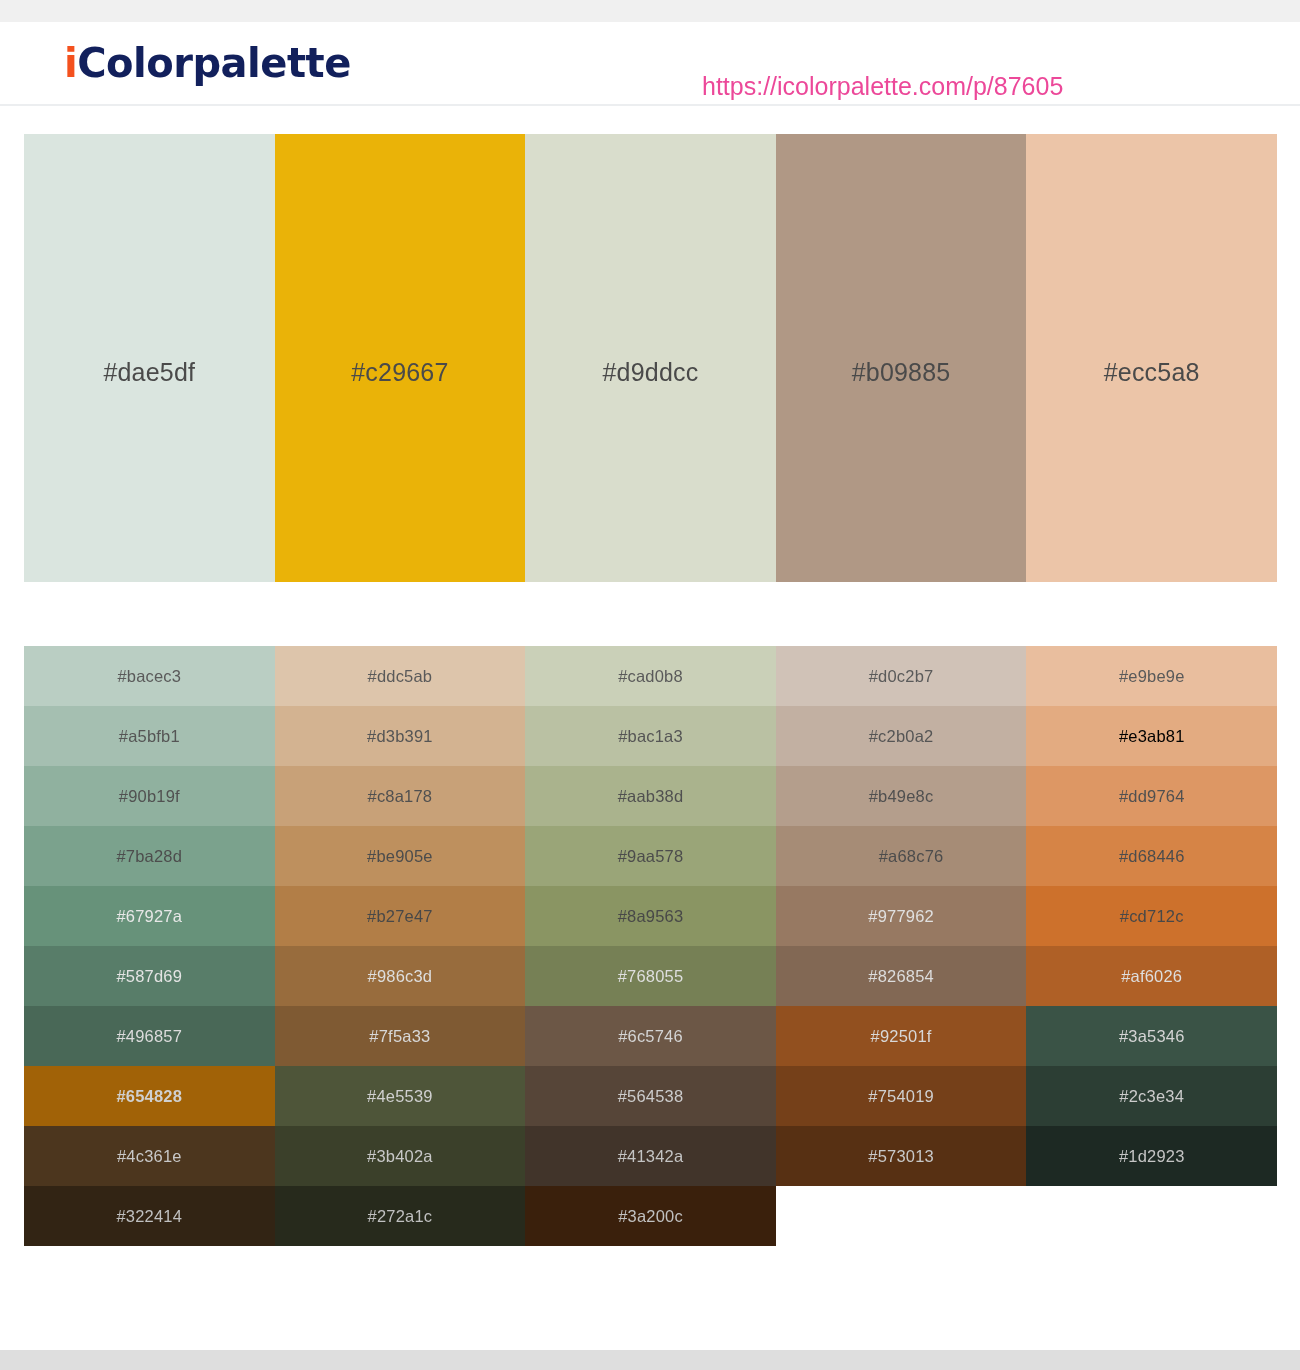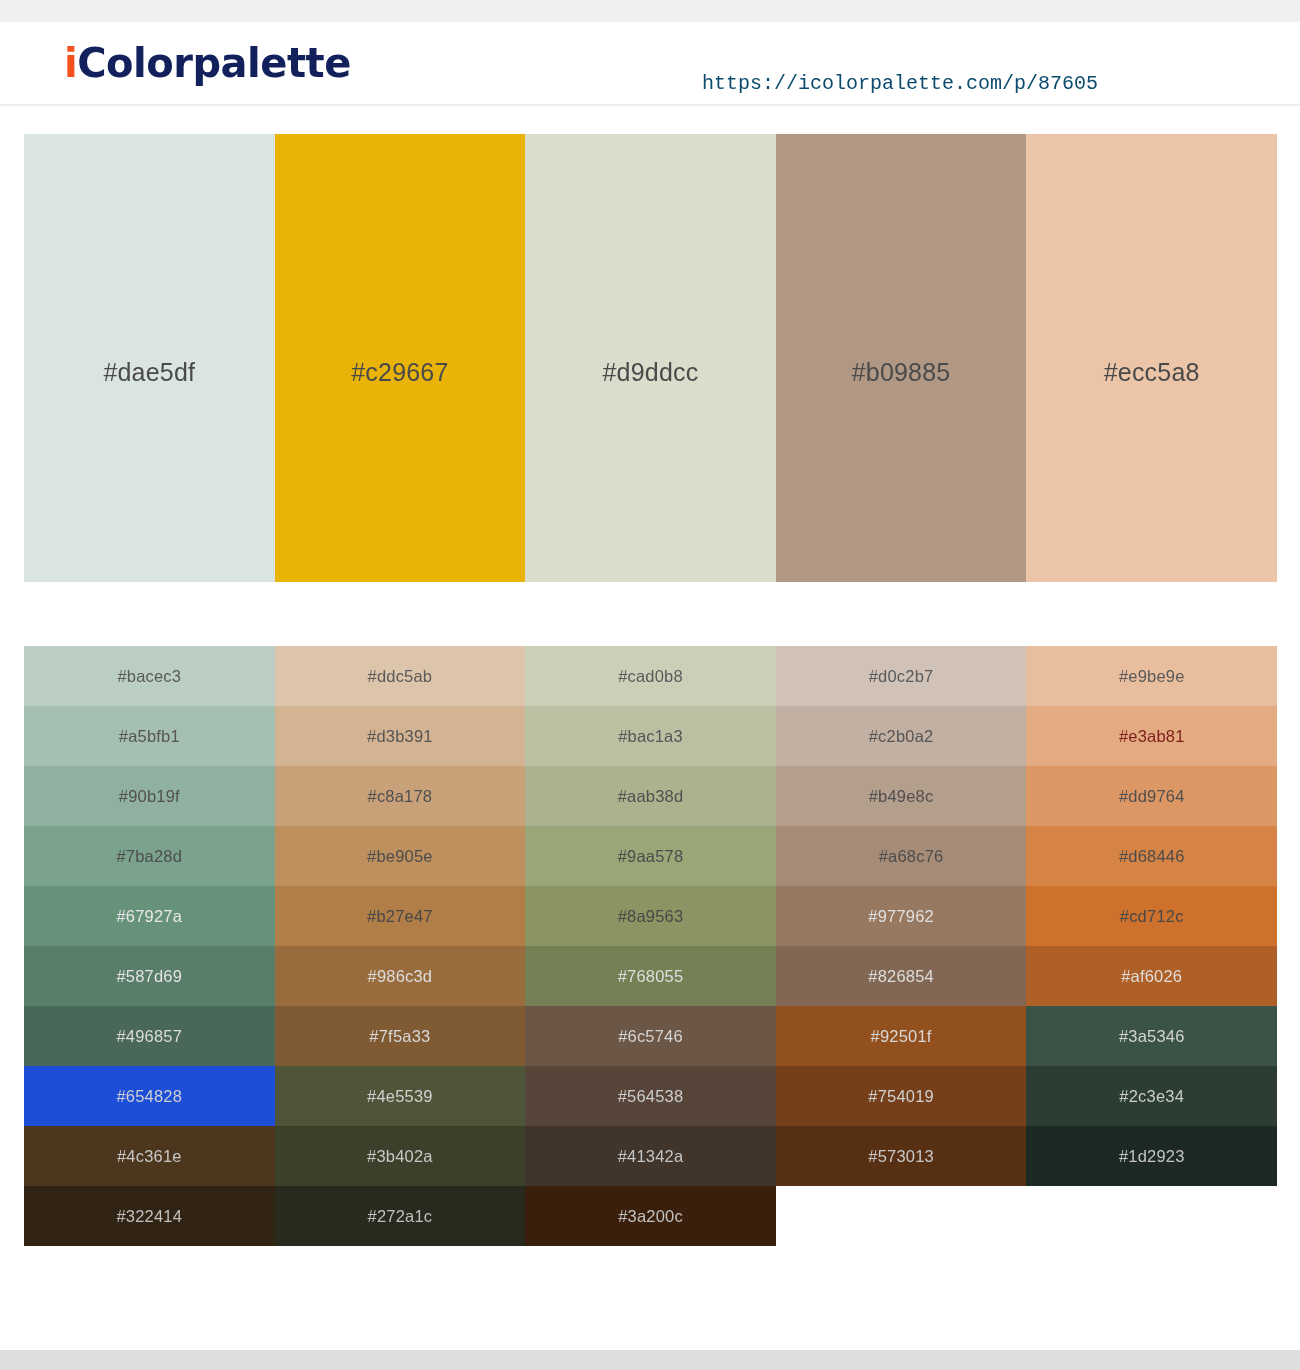--- a/index.html
+++ b/index.html
@@ -42,24 +42,24 @@
     white-space: nowrap;
     font-family: "DejaVu Sans", "Liberation Sans", sans-serif;
   }
   #brand-logo .brand-i { color: #f4511e; }
   #brand-logo .brand-rest { color: #12205c; }
 
   #palette-url {
     position: absolute;
     left: 702px;
     top: 50px;
-    font-size: 20px;
-    color: #0c4a6e;
+    font-size: 25px;
+    color: #ec4899;
     white-space: nowrap;
-    font-family: Liberation Mono, monospace;
+    font-family: Liberation Sans, sans-serif;
   }
 
   
   #main-palette {
     display: flex;
     margin: 28px 23px 0 24px;
     height: 448px;
   }
   .main-swatch {
     flex: 1 1 0;
@@ -157,21 +157,21 @@
     <div class="shade-cell" style="background: rgb(211, 179, 145);">
       <span class="shade-label" style="color: rgb(85, 85, 85);">#d3b391</span>
     </div>
     <div class="shade-cell" style="background: rgb(186, 193, 163);">
       <span class="shade-label" style="color: rgb(85, 85, 85);">#bac1a3</span>
     </div>
     <div class="shade-cell" style="background: rgb(194, 176, 162);">
       <span class="shade-label" style="color: rgb(85, 85, 85);">#c2b0a2</span>
     </div>
     <div class="shade-cell" style="background: rgb(227, 171, 129);">
-      <span class="shade-label" style="color: #7f1d1d;">#e3ab81</span>
+      <span class="shade-label" style="color: #000000;">#e3ab81</span>
     </div>
     <div class="shade-cell" style="background: rgb(144, 177, 159);">
       <span class="shade-label" style="color: rgb(81, 81, 81);">#90b19f</span>
     </div>
     <div class="shade-cell" style="background: rgb(200, 161, 120);">
       <span class="shade-label" style="color: rgb(80, 80, 80);">#c8a178</span>
     </div>
     <div class="shade-cell" style="background: rgb(170, 179, 141);">
       <span class="shade-label" style="color: rgb(80, 80, 80);">#aab38d</span>
     </div>
@@ -234,21 +234,21 @@
     </div>
     <div class="shade-cell" style="background: rgb(108, 87, 70);">
       <span class="shade-label" style="color: rgb(212, 212, 212);">#6c5746</span>
     </div>
     <div class="shade-cell" style="background: rgb(146, 80, 31);">
       <span class="shade-label" style="color: rgb(216, 216, 216);">#92501f</span>
     </div>
     <div class="shade-cell" style="background: rgb(58, 83, 70);">
       <span class="shade-label" style="color: rgb(212, 212, 212);">#3a5346</span>
     </div>
-    <div class="shade-cell" style="background: #1d4ed8;">
+    <div class="shade-cell" style="background: #a16207; font-weight: bold;">
       <span class="shade-label" style="color: rgb(208, 208, 208);">#654828</span>
     </div>
     <div class="shade-cell" style="background: rgb(78, 85, 57);">
       <span class="shade-label" style="color: rgb(208, 208, 208);">#4e5539</span>
     </div>
     <div class="shade-cell" style="background: rgb(86, 69, 56);">
       <span class="shade-label" style="color: rgb(204, 204, 204);">#564538</span>
     </div>
     <div class="shade-cell" style="background: rgb(117, 64, 25);">
       <span class="shade-label" style="color: rgb(208, 208, 208);">#754019</span>

